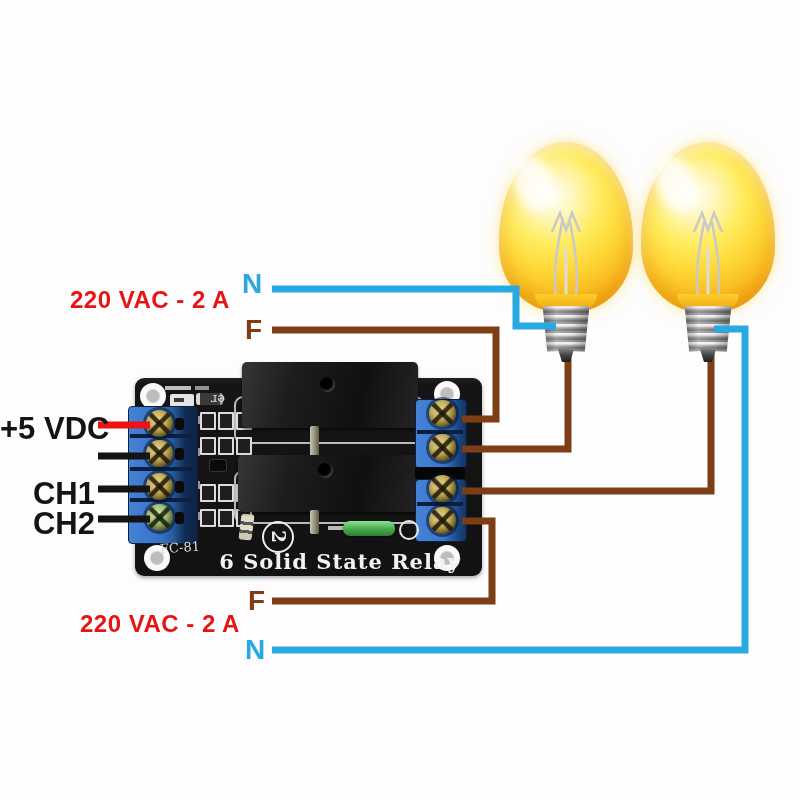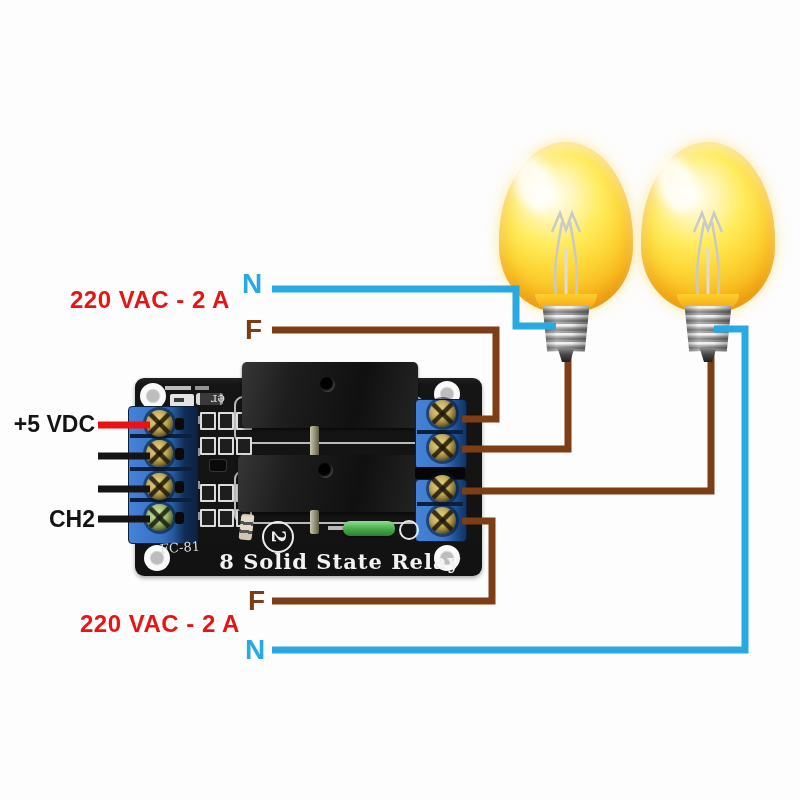--- a/index.html
+++ b/index.html
@@ -11,21 +11,21 @@
           font-family:"Liberation Sans",sans-serif;}
   svg.wires{position:absolute;left:0;top:0;}
   svg.wires polyline{fill:none;stroke-width:7;stroke-linecap:butt;stroke-linejoin:miter;}
   #wires-under{z-index:3;} #wires-over{z-index:5;}
 
   
   .lbl{position:absolute;font-weight:bold;z-index:6;white-space:nowrap;}
   .lbl.rating{font-size:24px;color:var(--rating);letter-spacing:.5px;}
   .lbl.nf{font-size:28px;}
   .neutral-c{color:var(--neutral);} .live-c{color:var(--live);}
-  .lbl.dc{font-size:23px;color:var(--label);width:95px;text-align:right;}
+  .lbl.dc{font-size:31px;color:var(--label);width:95px;text-align:right;}
 
   
   #module{position:absolute;left:135px;top:378px;width:347px;height:198px;z-index:2;
           background:linear-gradient(180deg,#222 0,#151515 6px,#121212 100%);border-radius:9px;
           box-shadow:0 2px 4px rgba(0,0,0,.35);}
   .hole{position:absolute;width:26px;height:26px;border-radius:50%;
         background:radial-gradient(circle,#bdbdbd 0 31%,#fafafa 42% 100%);}
   .tblock{position:absolute;border-radius:4px;border:1px solid #09203f;
           background:linear-gradient(90deg,#4583d6 0%,#3570c4 48%,#275c9e 64%,#112c55 82%,#0d2244 100%);}
   .tblock.right{background:linear-gradient(90deg,#4583d6 0%,#3b77cb 55%,#1d4a8a 82%,#13345f 100%);}
@@ -175,21 +175,21 @@
     <div class="tblock right" style="left:280px;top:101px;width:50px;height:61px;"></div>
     <div class="tdiv" style="left:282px;top:124px;width:46px;"></div>
     <div class="screw" style="left:294px;top:97px;"></div>
     <div class="screw" style="left:294px;top:129px;"></div>
 
     <div class="vlead"></div>
     <div class="varistor"></div>
     <div class="vring"></div>
     <div class="badge"><span>2</span></div>
     <div class="model">FC-81</div>
-    <div class="title">8 Solid State Relay</div>
+    <div class="title">6 Solid State Relay</div>
   </div>
 
   <div class="bulb" style="left:499px;top:142px;">
     <div class="glass"></div>
     <div class="shine"></div>
     <svg class="filament" width="78" height="124" viewBox="0 0 78 124">
       <path d="M30,122 C25,82 31,60 35,36"></path>
       <path d="M48,122 C53,82 47,60 43,36"></path>
       <polyline points="25,46 33,27 39,44 45,27 53,46"></polyline>
       <path class="stem" d="M39,122 L39,62"></path>
@@ -216,19 +216,20 @@
   <svg id="wires-over" class="wires" width="800" height="800" viewBox="0 0 800 800">
     <polyline points="272,289 516,289 516,326 556,326" style="stroke:var(--neutral)"></polyline>
     <polyline points="272,650 745,650 745,329 714,329" style="stroke:var(--neutral)"></polyline>
   </svg>
 
   <div class="lbl rating" style="left:70px;top:286px;">220 VAC - 2 A</div>
   <div class="lbl nf neutral-c" style="left:242px;top:268px;">N</div>
   <div class="lbl nf live-c" style="left:245px;top:314px;">F</div>
 
   <div class="lbl dc" style="left:0;top:411px;">+5 VDC</div>
+  <div class="lbl dc" style="left:0;top:476px;">CH1</div>
   <div class="lbl dc" style="left:0;top:506px;">CH2</div>
 
   <div class="lbl nf live-c" style="left:248px;top:585px;">F</div>
   <div class="lbl rating" style="left:80px;top:610px;">220 VAC - 2 A</div>
   <div class="lbl nf neutral-c" style="left:245px;top:634px;">N</div>
 
 </div>
 
 </body></html>

